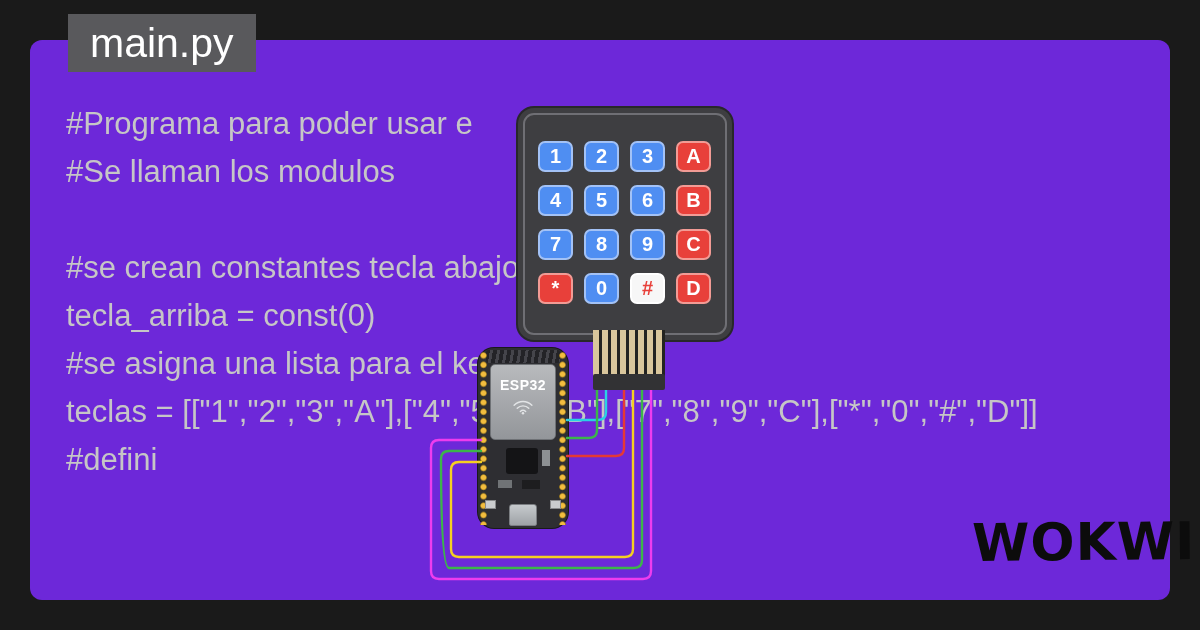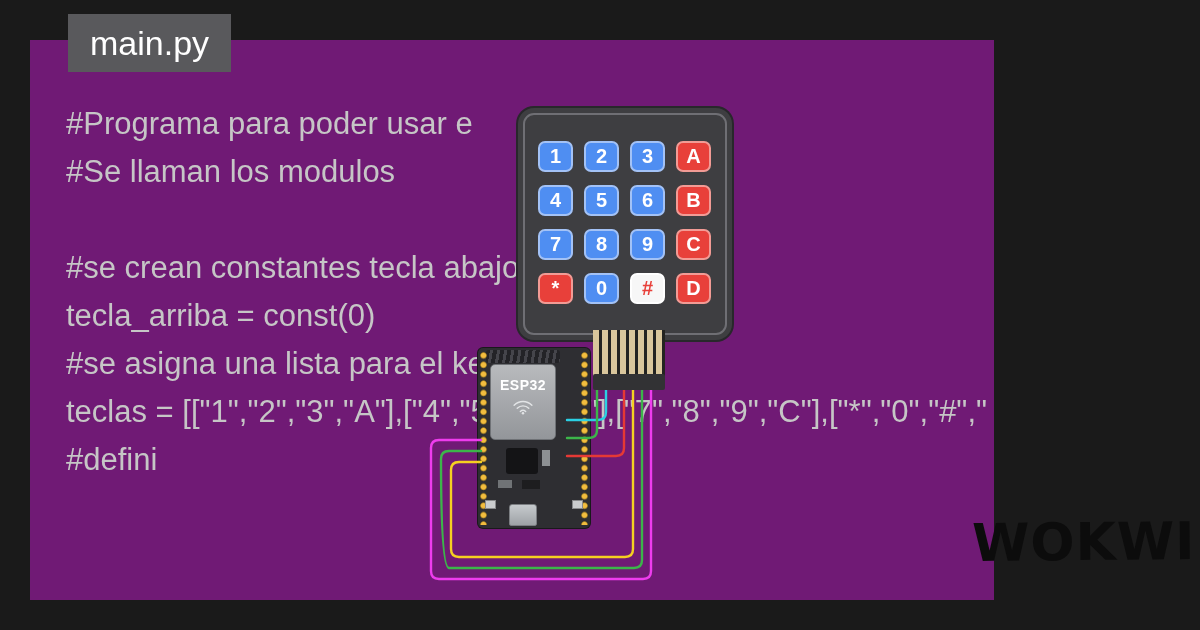--- a/index.html
+++ b/index.html
@@ -2,32 +2,32 @@
 <html><head>
 <meta charset="utf-8">
 <style>
   html,body { margin:0; padding:0; background:#1a1a1a; }
   .stage {
     position:relative; width:1200px; height:630px; overflow:hidden;
     background:#1a1a1a; font-family:"Liberation Sans", sans-serif;
   }
   
   .card {
-    position:absolute; left:30px; top:40px; width:964px; height:560px;
-    background:#701a75; border-radius:0; overflow:hidden; z-index:1;
+    position:absolute; left:30px; top:40px; width:1140px; height:560px;
+    background:#6d28d9; border-radius:12px; overflow:hidden; z-index:1;
   }
   .code { position:absolute; left:36px; top:60px; right:6px; }
   .code-line {
     height:48px; line-height:48px; font-size:31px; color:#c6c6c6;
     white-space:pre; overflow:hidden;
   }
   
   .tab {
     position:absolute; left:68px; top:14px; height:58px; padding:0 22px;
-    background:#59595c; color:#ffffff; font-size:34px;
+    background:#59595c; color:#ffffff; font-size:41px;
     display:flex; align-items:center; z-index:10;
   }
   
   .keypad {
     position:absolute; left:518px; top:108px; width:214px; height:232px;
     background:#3e3e41; border-radius:16px; z-index:8;
     box-shadow:0 0 0 2px #28282b;
   }
   .keypad-outline {
     position:absolute; inset:5px; border:2px solid #6f6f74; border-radius:11px;
@@ -51,21 +51,21 @@
     position:absolute; left:0; top:0; width:72px; height:46px;
     background:repeating-linear-gradient(to right, #d9c69c 0 6px, #232321 6px 9px);
   }
   .block {
     position:absolute; left:0; top:44px; width:72px; height:16px;
     background:#323234; border-radius:2px;
   }
   
   .esp32 {
     position:absolute; left:478px; top:348px; width:90px; height:180px;
-    background:#2e2e32; border-radius:5px; z-index:5; box-shadow:0 0 0 1px #19191b;padding-left:22px;
+    background:#2e2e32; border-radius:16px; z-index:5; box-shadow:0 0 0 1px #19191b;
   }
   .esp-antenna {
     position:absolute; left:8px; top:2px; width:74px; height:13px;
     background-color:#232327;
     background-image:repeating-linear-gradient(100deg, rgba(0,0,0,0) 0 4px, #45454b 4px 7px);
     border-radius:3px;
   }
   .esp-pins {
     position:absolute; top:3px; bottom:3px; width:9px;
     background-image:radial-gradient(circle at 4.5px 4.5px, #f2bd3f 2.2px, #9c7a20 3px, rgba(0,0,0,0) 3.6px);

